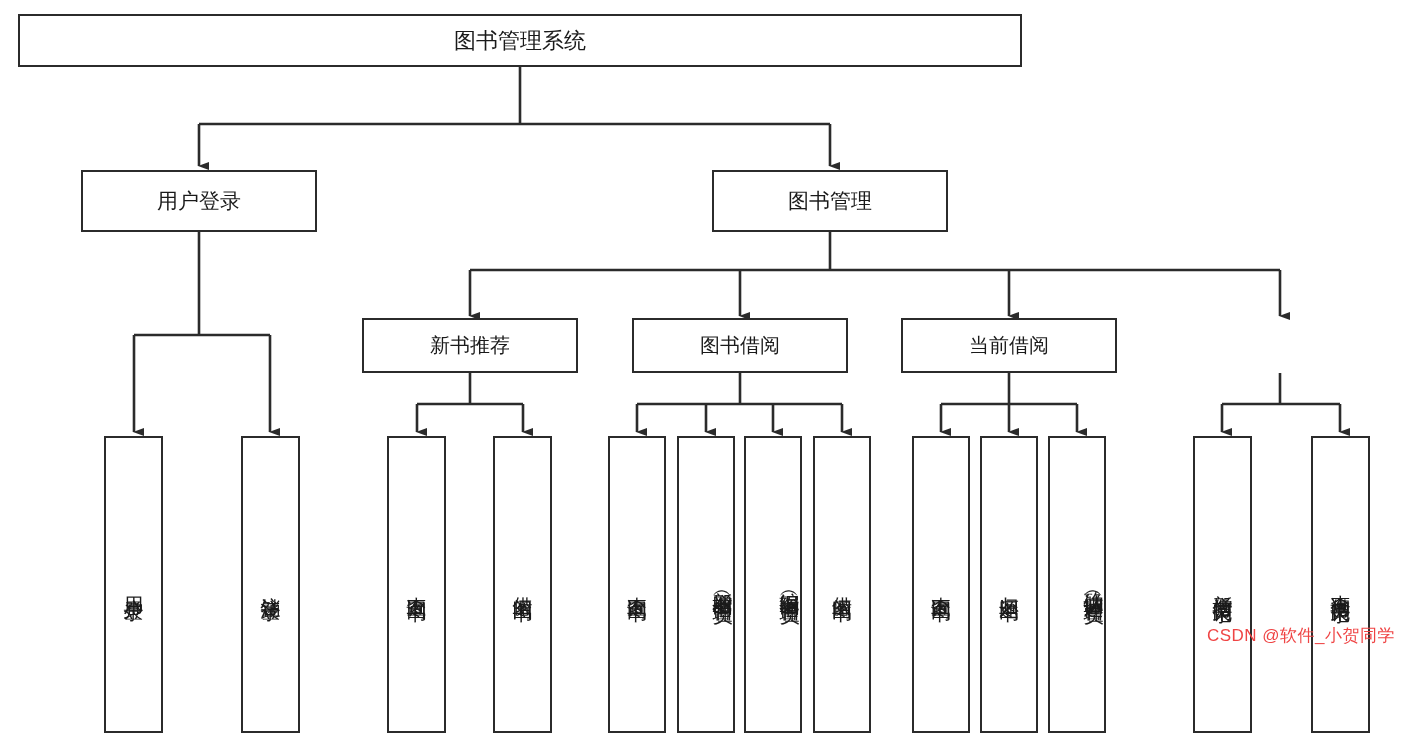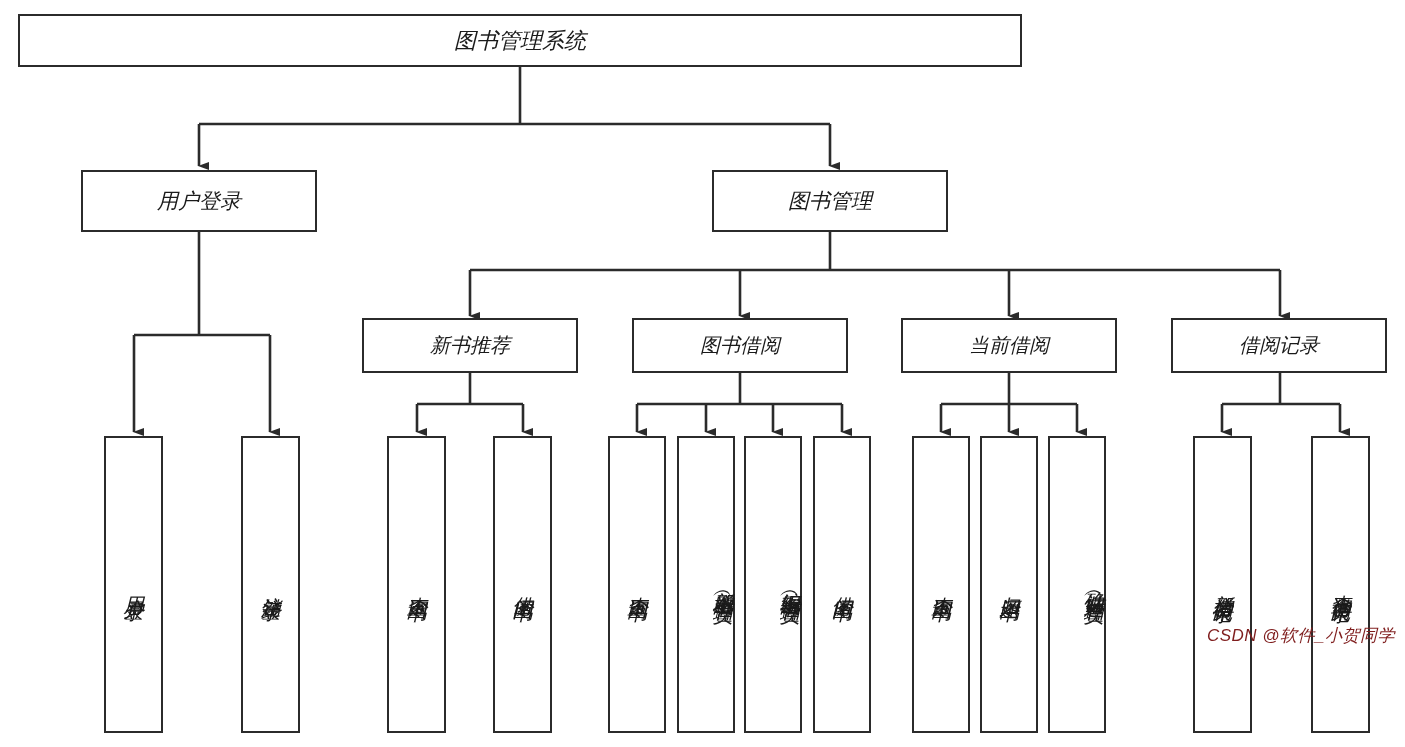--- a/index.html
+++ b/index.html
@@ -11,21 +11,20 @@
     width: 1405px;
     height: 747px;
     font-family: "Liberation Sans", "DejaVu Sans", sans-serif;
     overflow: hidden;
   }
   #diagram {
     position: relative;
     width: 1405px;
     height: 653px;
     background: #ffffff;
-    font-style: italic;
   }
   svg.connectors {
     position: absolute;
     left: 0;
     top: 0;
     width: 1405px;
     height: 747px;
     pointer-events: none;
   }
   .node {
@@ -63,21 +62,21 @@
   }
   .node .label {
     display: block;
     white-space: pre-line;
   }
   .watermark {
     position: absolute;
     right: 10px;
     bottom: 6px;
     font-size: 17px;
-    color: #7f1d1d;
+    color: #ef4444;
     letter-spacing: 0.5px;
     white-space: nowrap;
   }
 </style>
 </head>
 <body>
 
 <div id="diagram">
 
   <svg class="connectors" viewBox="0 0 1405 747" xmlns="http://www.w3.org/2000/svg">
@@ -145,23 +144,20 @@
 
   <div class="node level3" style="left:362px; top:318px; width:216px; height:55px;">
     <span class="label">新书推荐</span>
   </div>
   <div class="node level3" style="left:901px; top:318px; width:216px; height:55px;">
     <span class="label">当前借阅</span>
   </div>
   <div class="node level3" style="left:632px; top:318px; width:216px; height:55px;">
     <span class="label">图书借阅</span>
   </div>
-  <div class="node level3" style="left:1171px; top:318px; width:216px; height:55px;">
-    <span class="label">借阅记录</span>
-  </div>
 
   <div class="node leaf" style="left:104px; top:436px; width:59px; height:297px;">
     <span class="label">用户登录</span>
   </div>
   <div class="node leaf" style="left:241px; top:436px; width:59px; height:297px;">
     <span class="label">注销登录</span>
   </div>
 
   <div class="node leaf" style="left:387px; top:436px; width:59px; height:297px;">
     <span class="label">查询图书</span>

